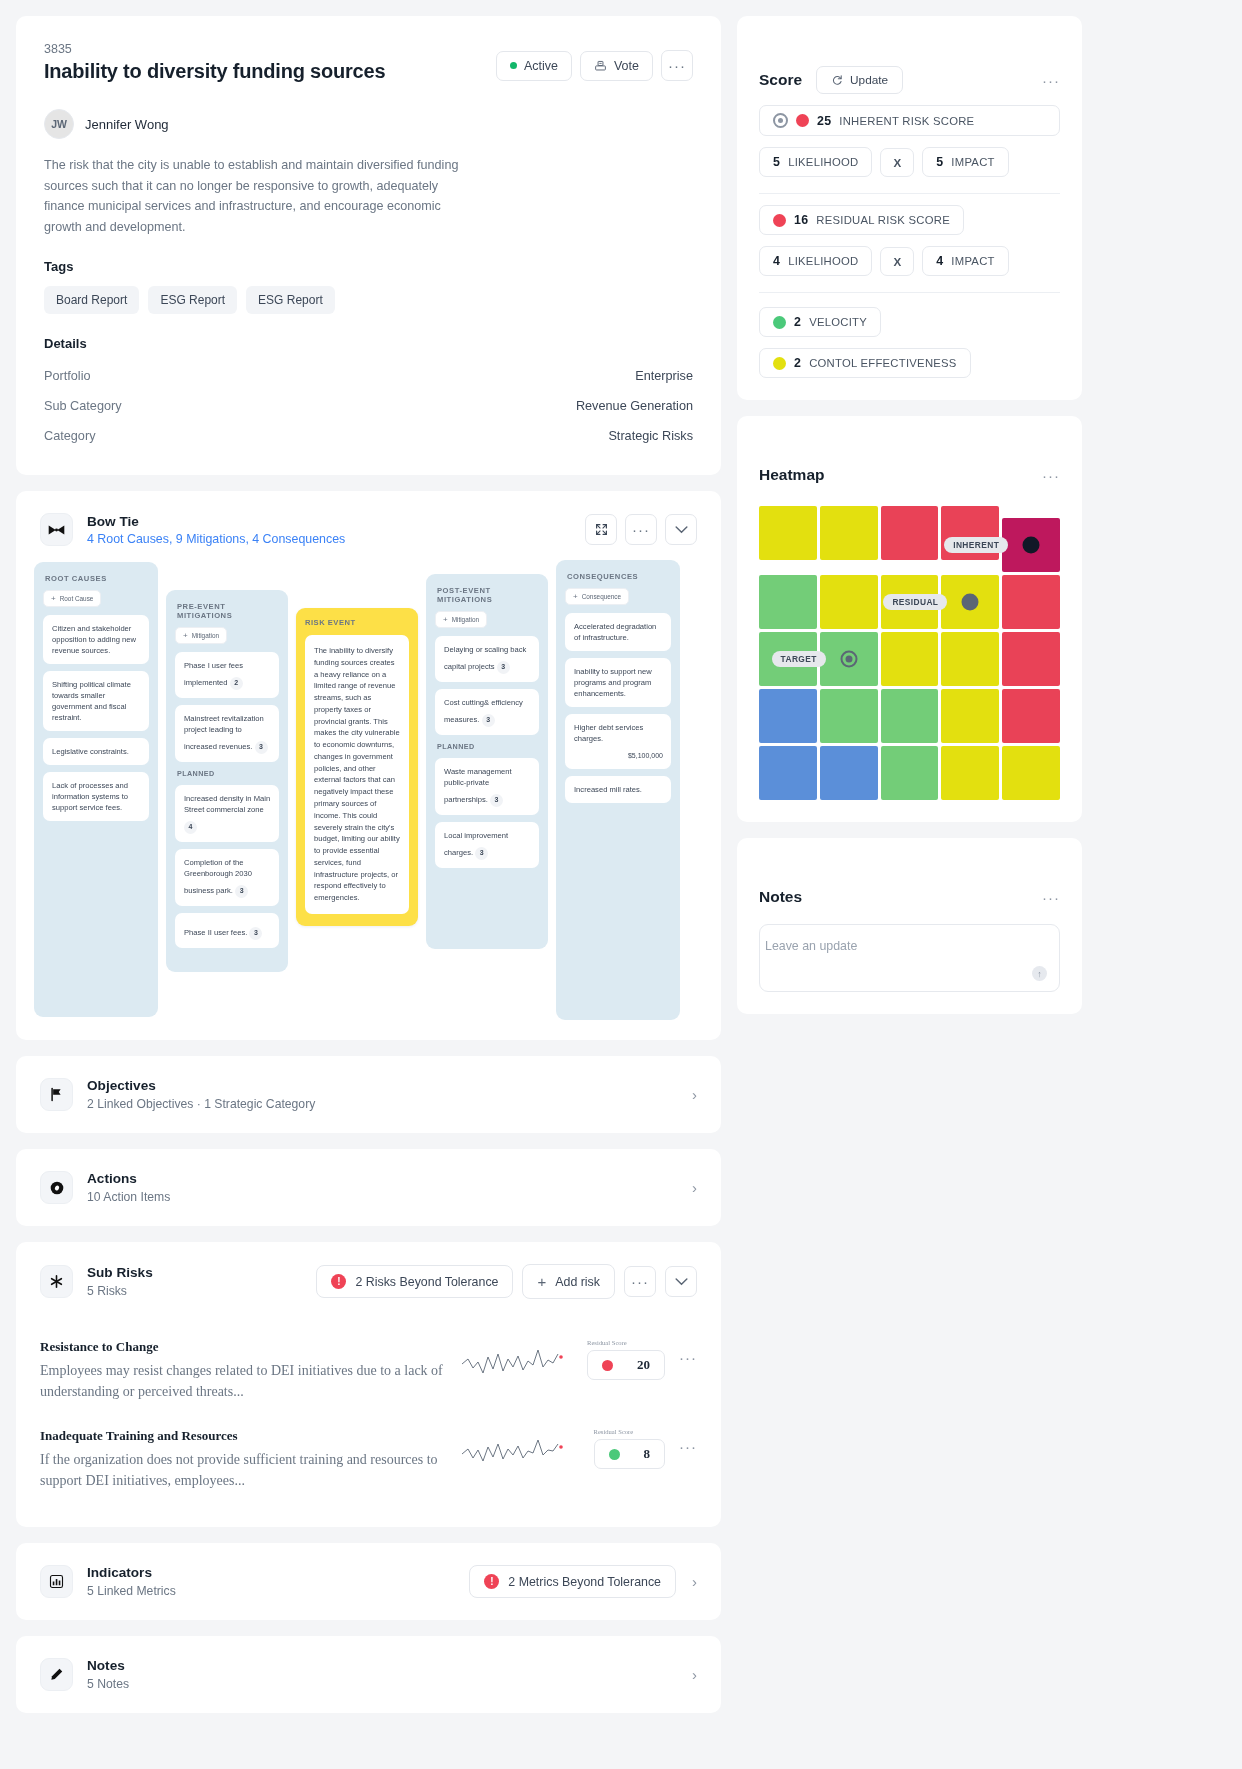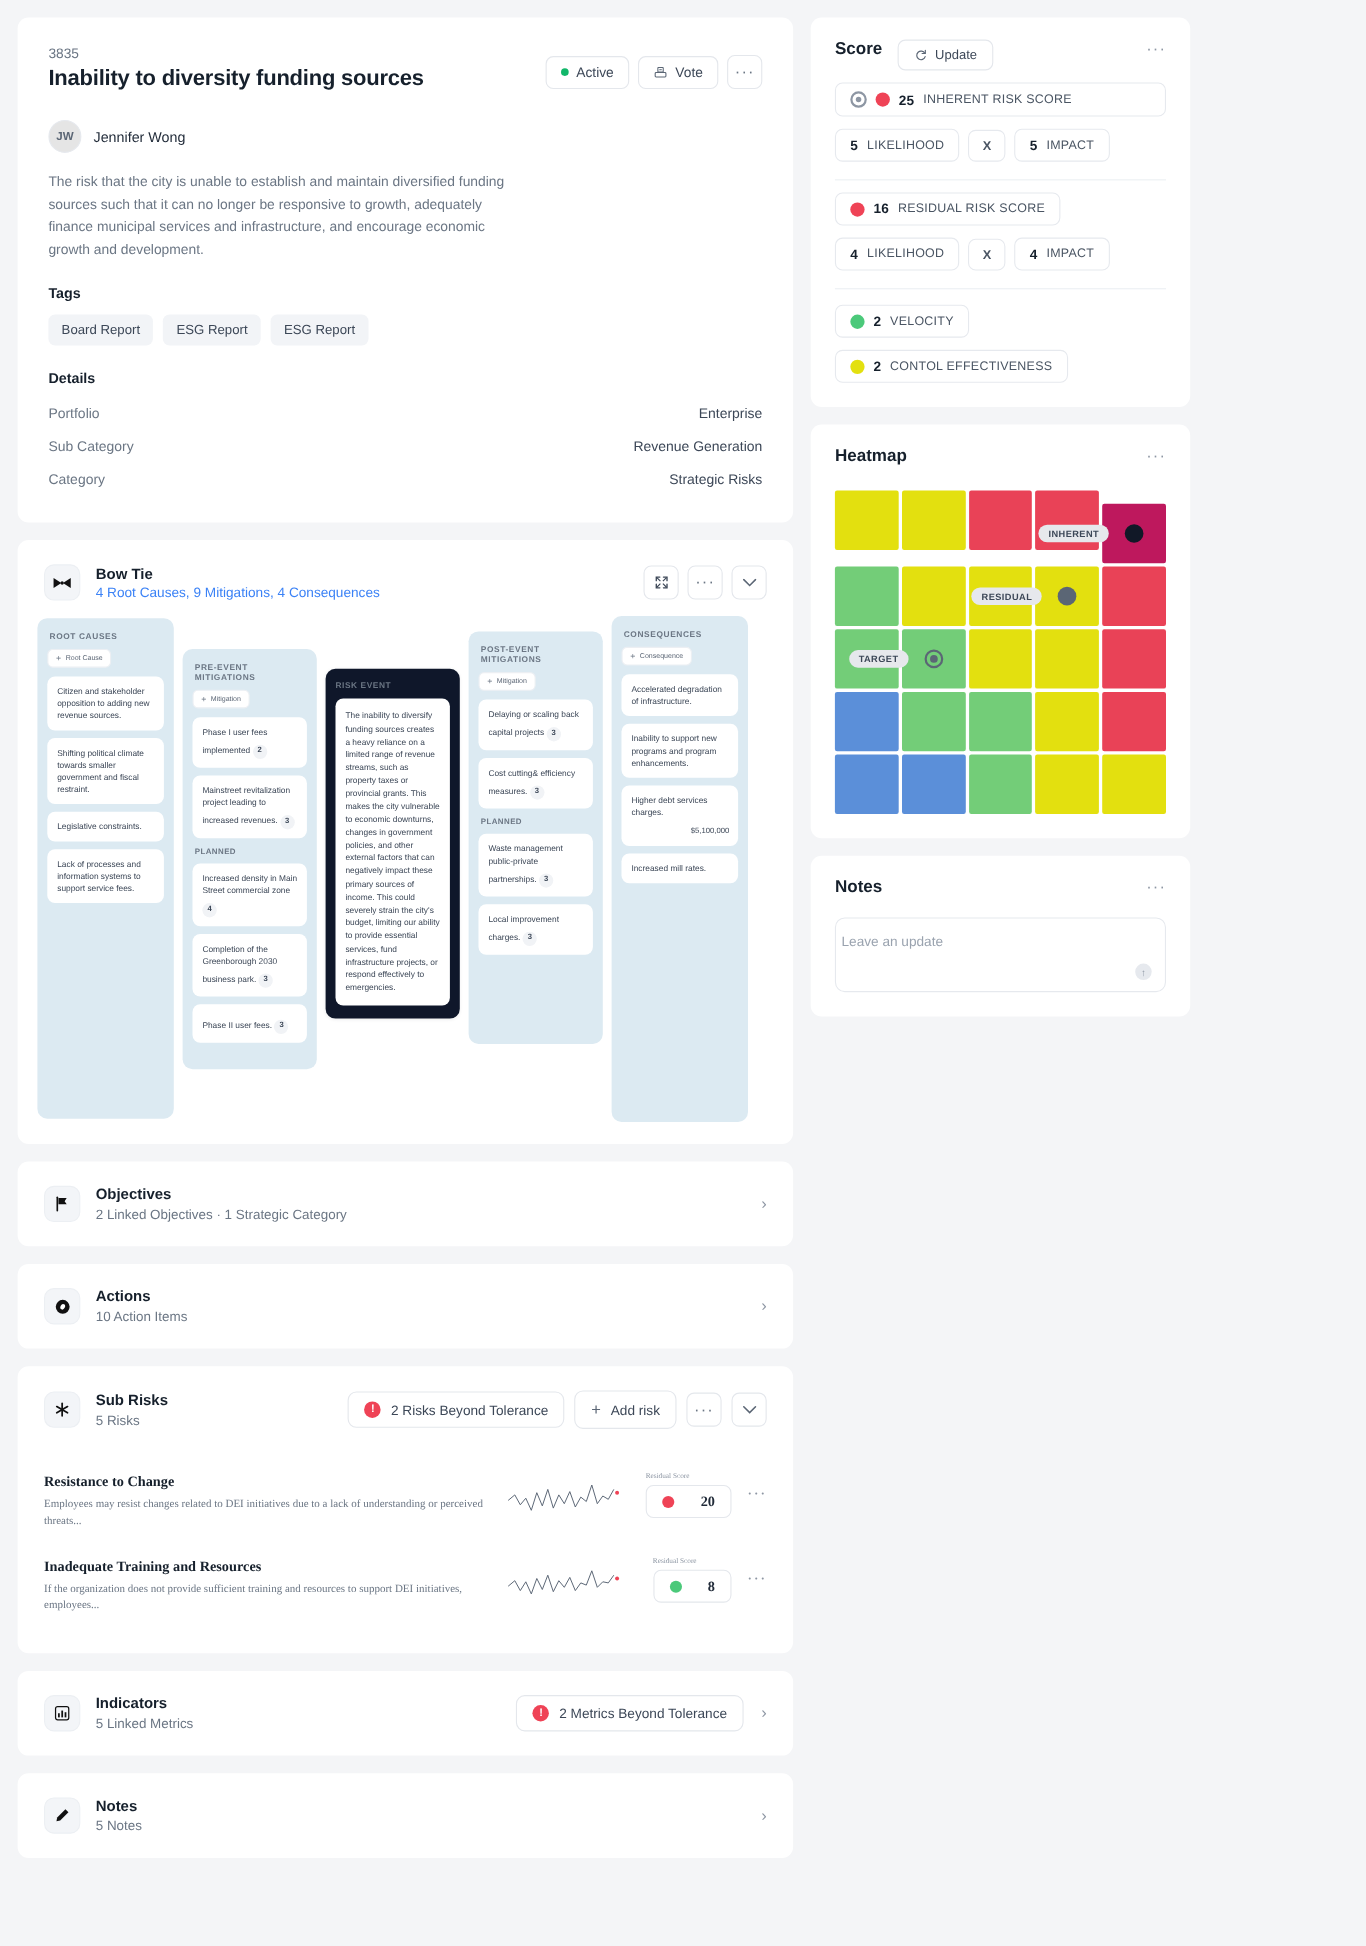--- a/index.html
+++ b/index.html
@@ -88,21 +88,21 @@
   .node .score {
     display:inline-flex; align-items:center; justify-content:center;
     margin-top:6px; background:#f1f3f6; border-radius:50%;
     width:13px; height:13px; font-size:7px; font-weight:700; color:#3c4757;
   }
   .node .money { display:block; text-align:right; margin-top:7px; font-size:7px; color:#3c4757;}
   .planned-lbl { font-size:7.2px; letter-spacing:.4px; color:#6b7684; font-weight:600; margin:4px 0 7px 2px;}
 
   .risk-event-wrap { width:122px; margin-top:46px; }
   .risk-event {
-    background:#0f172a; border-radius:9px; padding:10px 9px 12px 9px;
+    background:#fde047; border-radius:9px; padding:10px 9px 12px 9px;
     box-shadow: 0 1px 3px rgba(20,30,45,.07);
   }
   .re-head { font-size:7.6px; letter-spacing:.5px; color:#6b7684; font-weight:600; margin-bottom:8px;}
   .re-body { background:#fff; border-radius:7px; padding:10px 9px; font-size:7.6px; line-height:1.55; color:#3c4757;}
 
   
   .srow { display:flex; align-items:center; padding: 22px 24px; }
   .srow-text { margin-left:14px; flex:1; }
   .srow-title { font-size:13.6px; font-weight:700; color:#16202c;}
   .srow-sub { font-size:12.2px; color:#6b7684; margin-top:4px;}
@@ -113,35 +113,35 @@
     font-size:12.4px; color:#3c4757; background:#fff; cursor:pointer; white-space:nowrap;
   }
   .warn-ic { width:15px;height:15px;border-radius:50%;background:#ef4356; color:#fff;
              font-size:10px;font-weight:700;display:flex;align-items:center;justify-content:center;}
 
   
   .subrisk { padding: 6px 24px 22px 24px; }
   .sr-item { display:flex; align-items:flex-start; padding: 12px 0 14px 0; font-family: Liberation Serif, serif;}
   .sr-main { width:420px; }
   .sr-name { font-size:13px; font-weight:700; color:#16202c;}
-  .sr-desc { font-size:10px; color:#6b7684; line-height:1.5; margin-top:5px;}
+  .sr-desc { font-size:14px; color:#6b7684; line-height:1.5; margin-top:5px;}
   .spark { width:110px; height:42px; }
   .sr-score-wrap { margin-left:auto; display:flex; align-items:center; gap:14px;}
   .sr-score-col { text-align:left; }
   .sr-score-lbl { font-size:6.6px; color:#8d96a3; margin-bottom:4px;}
   .score-pill {
     display:flex; align-items:center; gap:24px;
     border:1px solid #e4e7ec; border-radius:7px; background:#fff;
     padding:6px 14px; font-size:13px; font-weight:700; color:#1f2937;
   }
   .sc-dot { width:11px;height:11px;border-radius:50%; }
 
   
   .panel { padding: 20px 22px 22px 22px; }
-  .panel-head { display:flex; align-items:flex-start; gap:14px; }
+  .panel-head { display:flex; align-items:center; gap:14px;margin-top:30px; }
   .panel-title { font-size:15.5px; font-weight:700; color:#16202c;}
   .update-btn {
     display:flex; align-items:center; gap:7px;
     border:1px solid #e4e7ec; border-radius:7px; background:#fff;
     padding:6px 14px; font-size:11.8px; color:#3c4757; cursor:pointer;
   }
   .panel-dots { margin-left:auto; color:#8d96a3; font-size:15px; letter-spacing:1px; cursor:pointer;}
   .chip {
     display:inline-flex; align-items:center; gap:8px;
     border:1px solid #e6e9ee; border-radius:7px; background:#fff;

